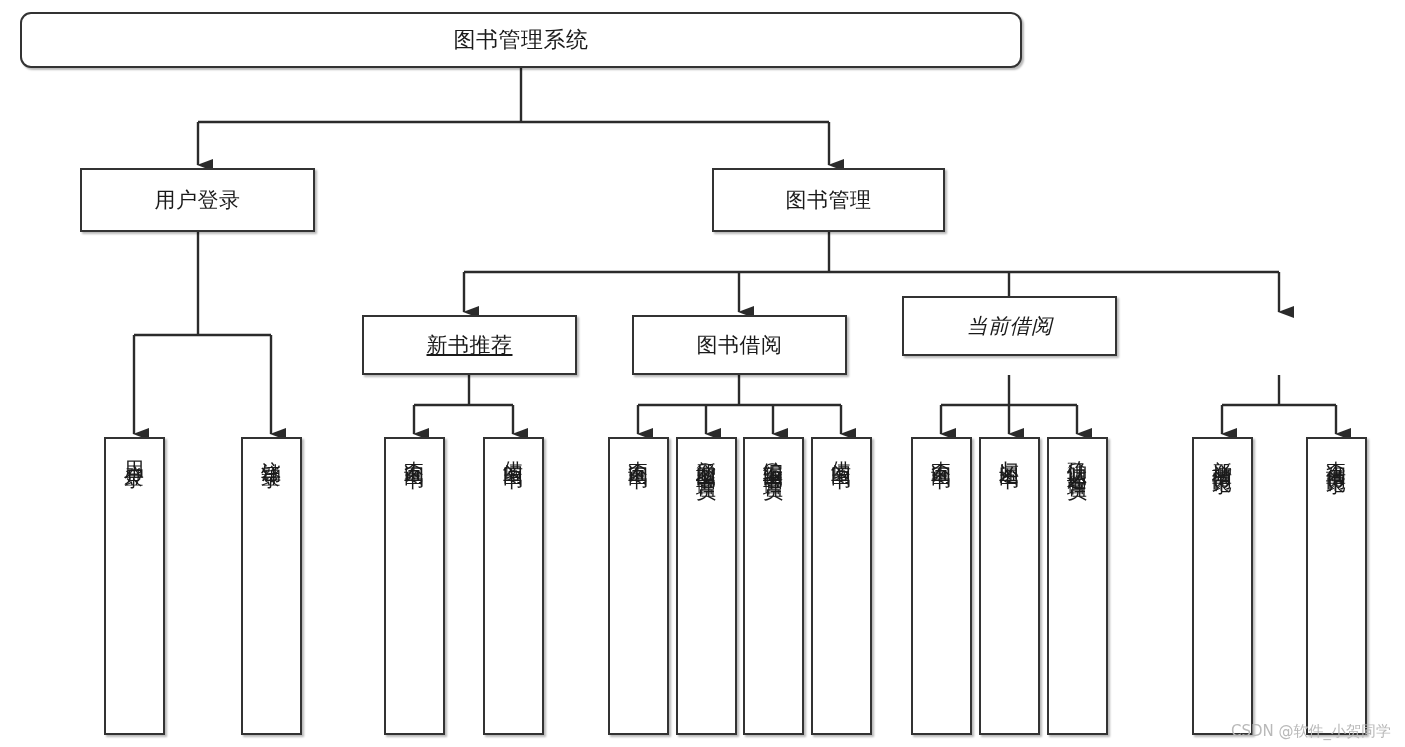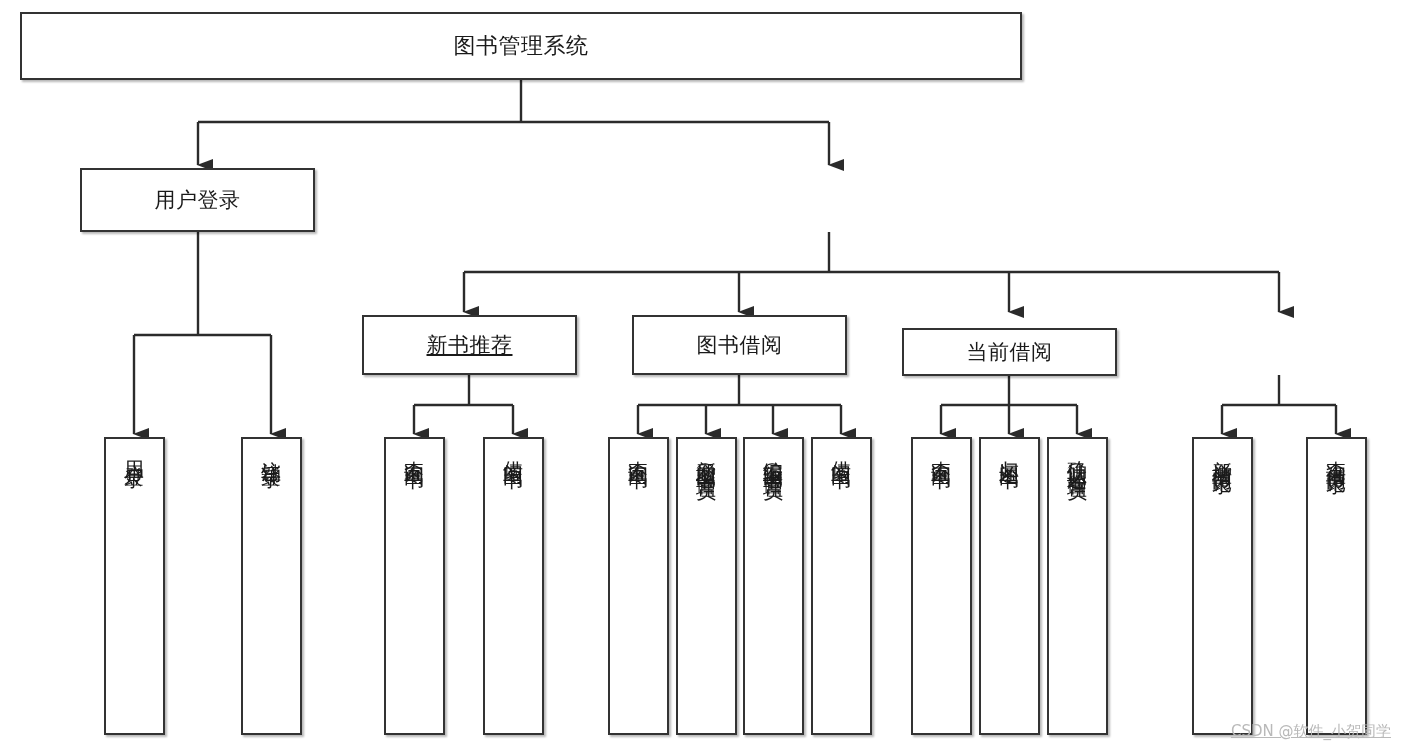--- a/index.html
+++ b/index.html
@@ -64,21 +64,20 @@
   }
   
   .watermark {
     position: absolute;
     right: 14px;
     bottom: 6px;
     font-size: 15px;
     color: #b9b9b9;
     white-space: nowrap;
     font-family: "DejaVu Sans", "Liberation Sans", sans-serif;
-    text-decoration: underline;
   }
 </style>
 </head>
 <body>
 
 <div id="canvas">
 
   <svg class="edge-layer" viewBox="0 0 1405 747" width="1405" height="747" xmlns="http://www.w3.org/2000/svg">
     <defs>
       <marker id="arrow" viewBox="0 0 12 16" refX="6" refY="15" markerWidth="12" markerHeight="16" orient="auto" markerUnits="userSpaceOnUse">
@@ -125,38 +124,41 @@
       <path d="M 1009 405 L 1009 434" marker-end="url(#arrow)"></path>
       <path d="M 1077 405 L 1077 434" marker-end="url(#arrow)"></path>
 
       <path d="M 1279 375 L 1279 405"></path>
       <path d="M 1222 405 L 1336 405"></path>
       <path d="M 1222 405 L 1222 434" marker-end="url(#arrow)"></path>
       <path d="M 1336 405 L 1336 434" marker-end="url(#arrow)"></path>
     </g>
   </svg>
 
-  <div class="node root" style="left:20px; top:12px; width:1002px; height:68px;">
+  <div class="node root" style="left:20px; top:12px; width:1002px; height:56px;border-radius:11px;">
     <span class="node-label">图书管理系统</span>
   </div>
 
   <div class="node" style="left:80px; top:168px; width:235px; height:64px;">
     <span class="node-label">用户登录</span>
   </div>
 
+  <div class="node" style="left:712px; top:168px; width:233px; height:64px;">
+    <span class="node-label">图书管理</span>
+  </div>
 
   <div class="node" style="left:362px; top:315px; width:215px; height:60px;text-decoration:underline;">
     <span class="node-label">新书推荐</span>
   </div>
 
   <div class="node" style="left:632px; top:315px; width:215px; height:60px;">
     <span class="node-label">图书借阅</span>
   </div>
 
-  <div class="node" style="left:902px; top:328px; width:215px; height:48px;">
+  <div class="node" style="left:902px; top:296px; width:215px; height:60px;font-style:italic;">
     <span class="node-label">当前借阅</span>
   </div>
 
 
   <div class="node vertical" style="left:104px; top:437px; width:61px; height:298px;">
     <span class="node-label">用户登录</span>
   </div>
   <div class="node vertical" style="left:241px; top:437px; width:61px; height:298px;">
     <span class="node-label">注销登录</span>
   </div>

